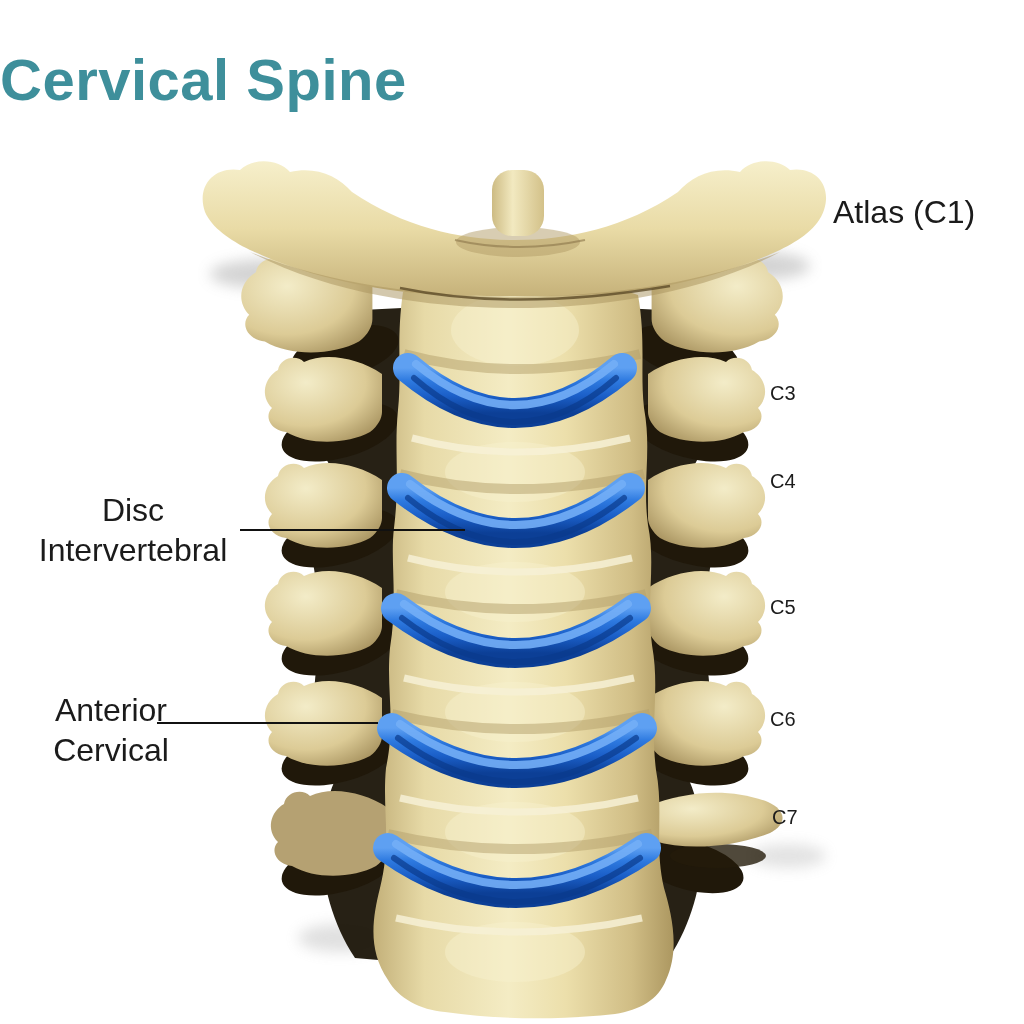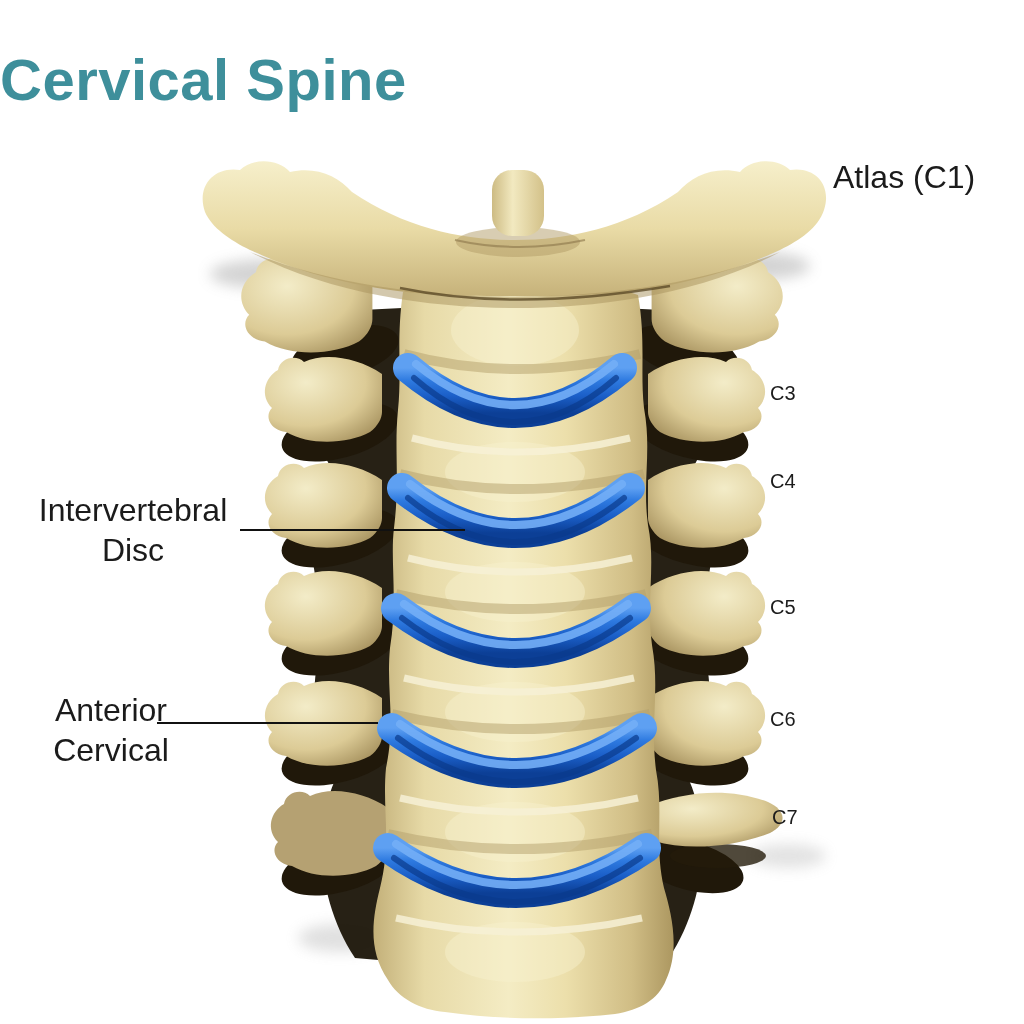--- a/index.html
+++ b/index.html
@@ -208,30 +208,30 @@
       <path d="M 250 252 C 330 284 420 296 515 297 C 610 296 700 284 780 252 C 700 294 600 308 515 308 C 430 308 330 294 250 252 Z" fill="#a8925c" opacity="0.5"></path>
       <ellipse cx="518" cy="242" rx="62" ry="15" fill="#b29c66" opacity="0.5"></ellipse>
       <rect x="492" y="170" width="52" height="66" rx="20" fill="url(#gDens)"></rect>
       <path d="M 455 240 Q 518 254 585 240" stroke="#8a744a" stroke-width="2" fill="none" opacity="0.6"></path>
       <path d="M 400 288 Q 515 312 670 286" stroke="#5c4b28" stroke-width="2.5" fill="none" opacity="0.8"></path>
     </g>
   </svg>
 
   <div class="page-title">Cervical Spine</div>
 
-  <div class="lbl lbl-big" style="left:833px; top:159px;">Atlas (C1)</div>
+  <div class="lbl lbl-big" style="left:833px; top:194px;">Atlas (C1)</div>
   <div class="lbl" style="left:770px; top:382px;">C3</div>
   <div class="lbl" style="left:770px; top:470px;">C4</div>
   <div class="lbl" style="left:770px; top:596px;">C5</div>
   <div class="lbl" style="left:770px; top:708px;">C6</div>
   <div class="lbl" style="left:772px; top:806px;">C7</div>
 
   <div class="lbl-block" style="left:18px; top:490px; width:230px;">
+    <div>Disc</div>
     <div>Intervertebral</div>
-    <div>Disc</div>
   </div>
   <div class="leader" style="left:240px; top:529px; width:225px;"></div>
 
   <div class="lbl-block" style="left:28px; top:690px; width:166px;">
     <div>Anterior</div>
     <div>Cervical</div>
   </div>
   <div class="leader" style="left:157px; top:722px; width:221px;"></div>
 
 </div>

